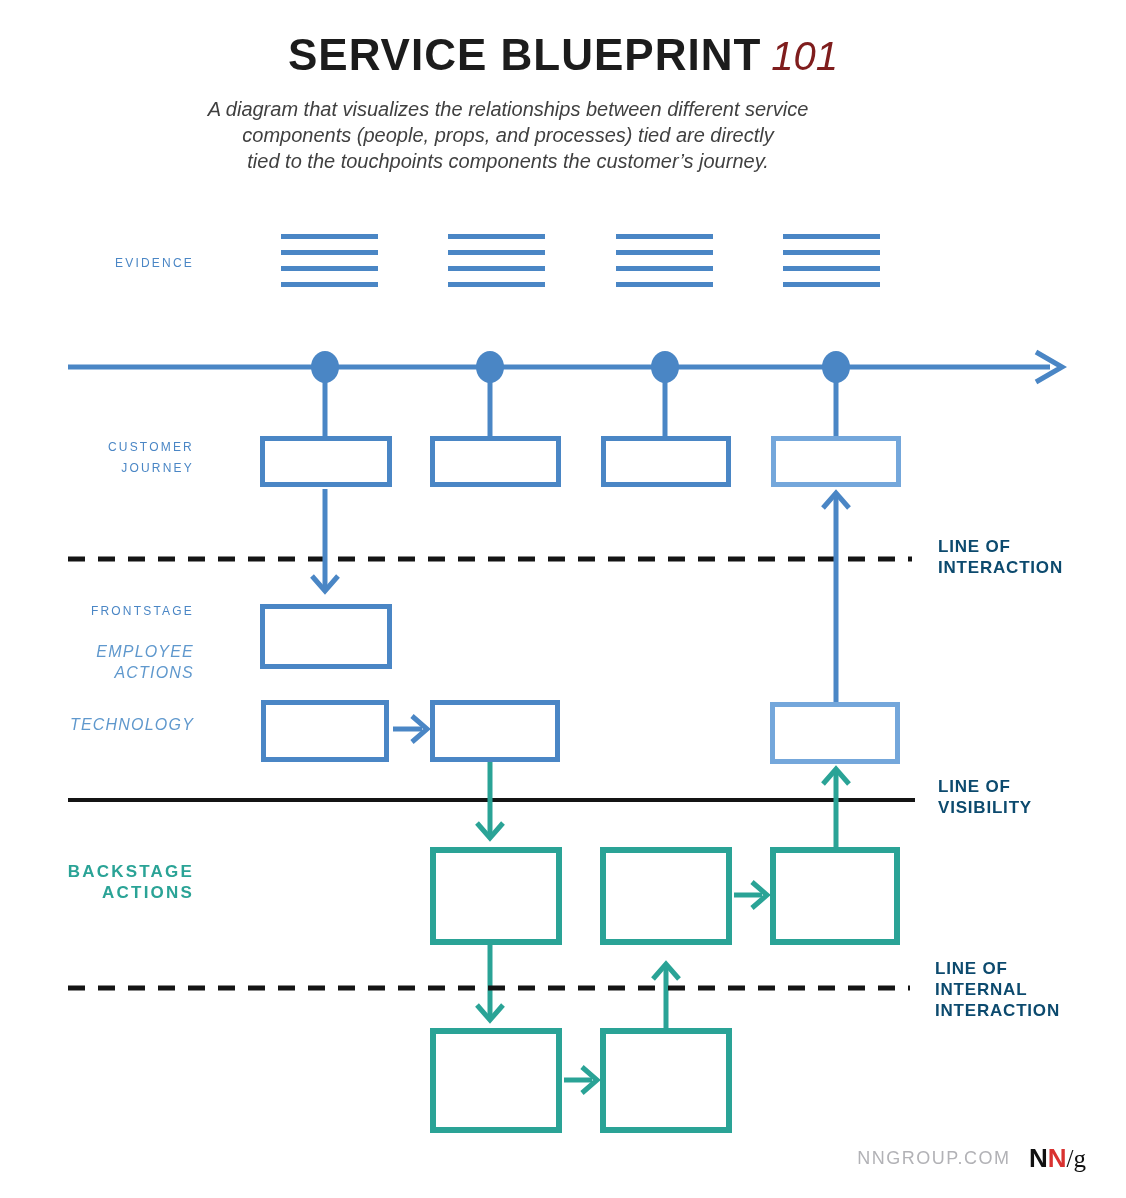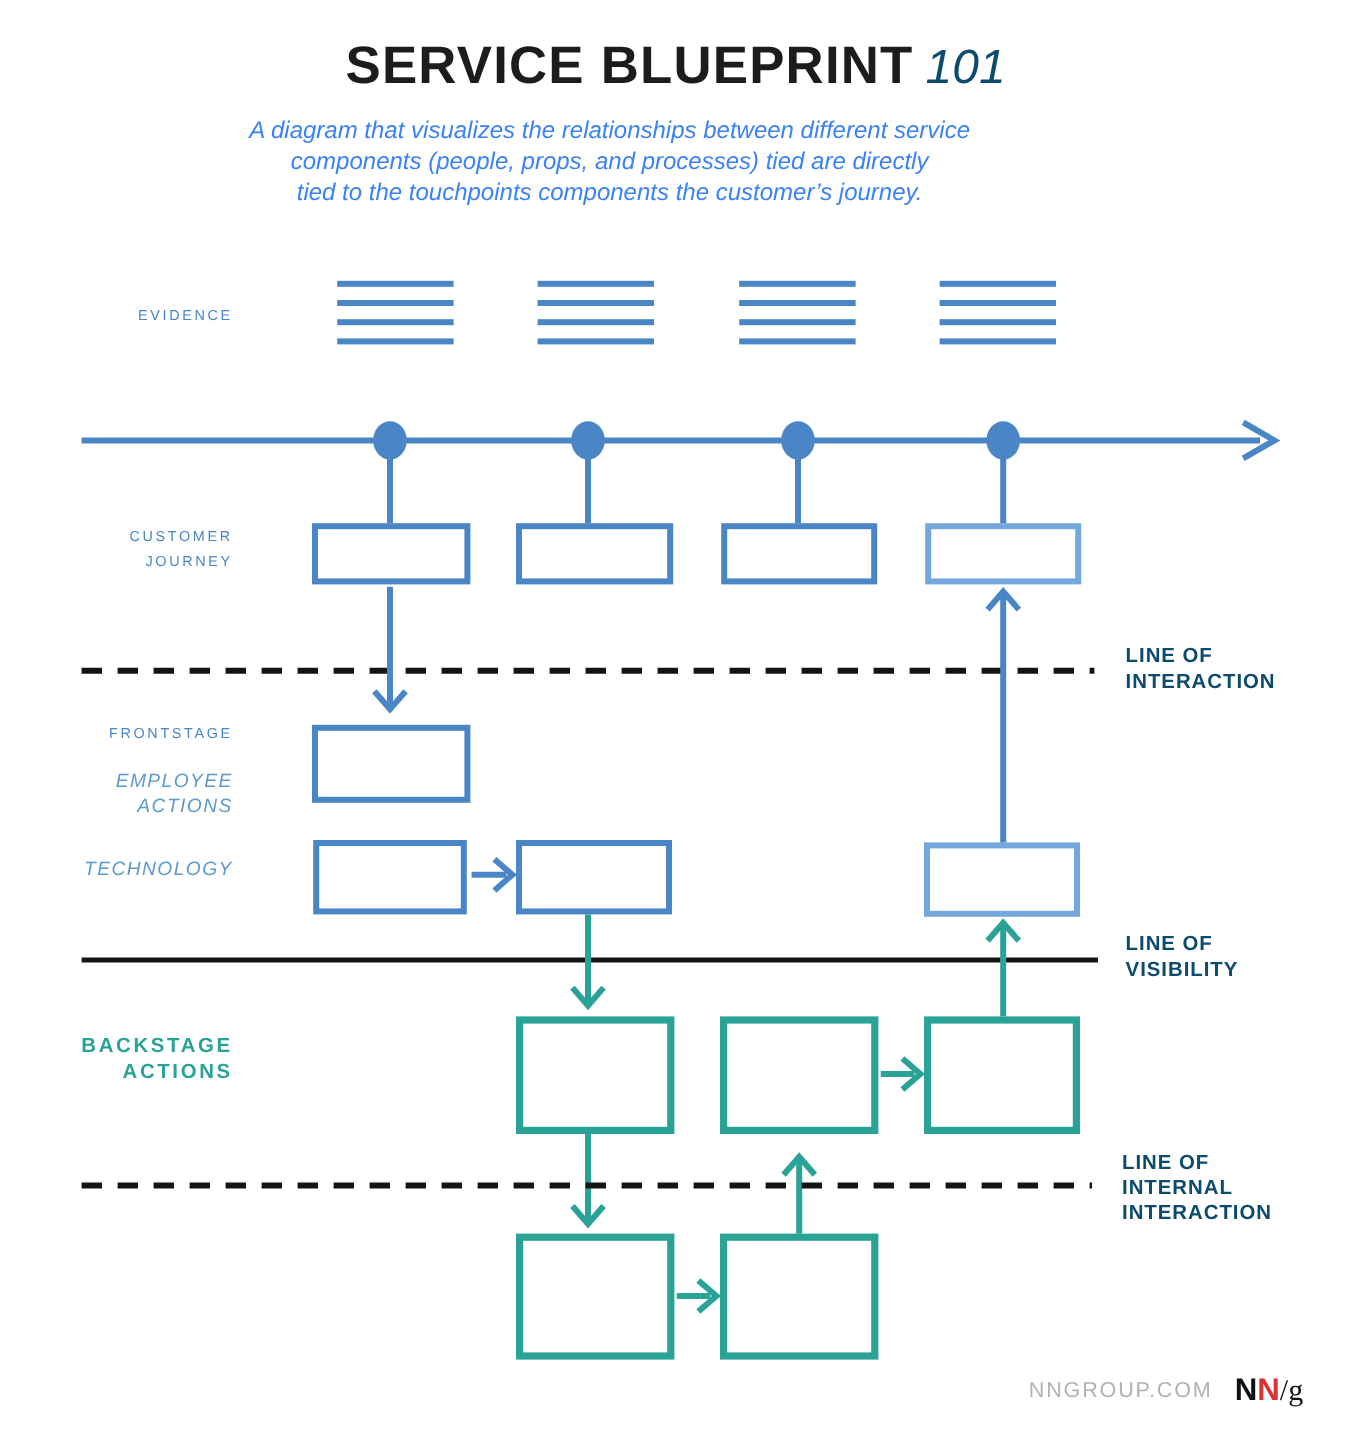--- a/index.html
+++ b/index.html
@@ -3,23 +3,23 @@
 <meta charset="utf-8">
 <style>
   html,body{margin:0;padding:0;background:#fff;}
   .canvas{
     position:relative;width:1126px;height:1198px;background:#ffffff;
     font-family:"Liberation Sans", sans-serif;overflow:hidden;
   }
   .abs{position:absolute;}
   .title-wrap{left:0;top:30px;width:1126px;text-align:center;}
   .title-main{font-size:44px;font-weight:700;letter-spacing:1px;color:#1c1c1c;}
-  .title-suffix{font-size:40px;font-weight:400;font-style:italic;color:#0c4a6e;margin-left:10px;}
+  .title-suffix{font-size:40px;font-weight:400;font-style:italic;color:#7f1d1d;margin-left:10px;}
   .subtitle{left:0;top:96px;width:1016px;text-align:center;
-    font-style:italic;font-size:20px;line-height:26px;color:#3b82f6;}
+    font-style:italic;font-size:20px;line-height:26px;color:#404040;}
   .lbl-blue{color:#4a86c5;font-weight:400;font-size:12px;letter-spacing:2.2px;}
   .lbl-blue-it{color:#5f98cd;font-style:italic;font-size:16px;letter-spacing:1.2px;font-weight:400;}
   .lbl-teal{color:#2aa396;font-weight:700;font-size:17px;letter-spacing:2.2px;}
   .lbl-black{color:#0c4a6e;font-weight:700;font-size:17px;letter-spacing:0.8px;line-height:21px;}
   .right-col{left:40px;width:154px;text-align:right;line-height:21px;}
   .box{position:absolute;background:#fff;box-sizing:border-box;}
   .box-blue{border:5px solid #4a86c5;}
   .box-blue-light{border:5px solid #74a7db;}
   .box-teal{border:6px solid #2aa396;}
   .svg-layer{position:absolute;left:0;top:0;width:1126px;height:1198px;pointer-events:none;}

